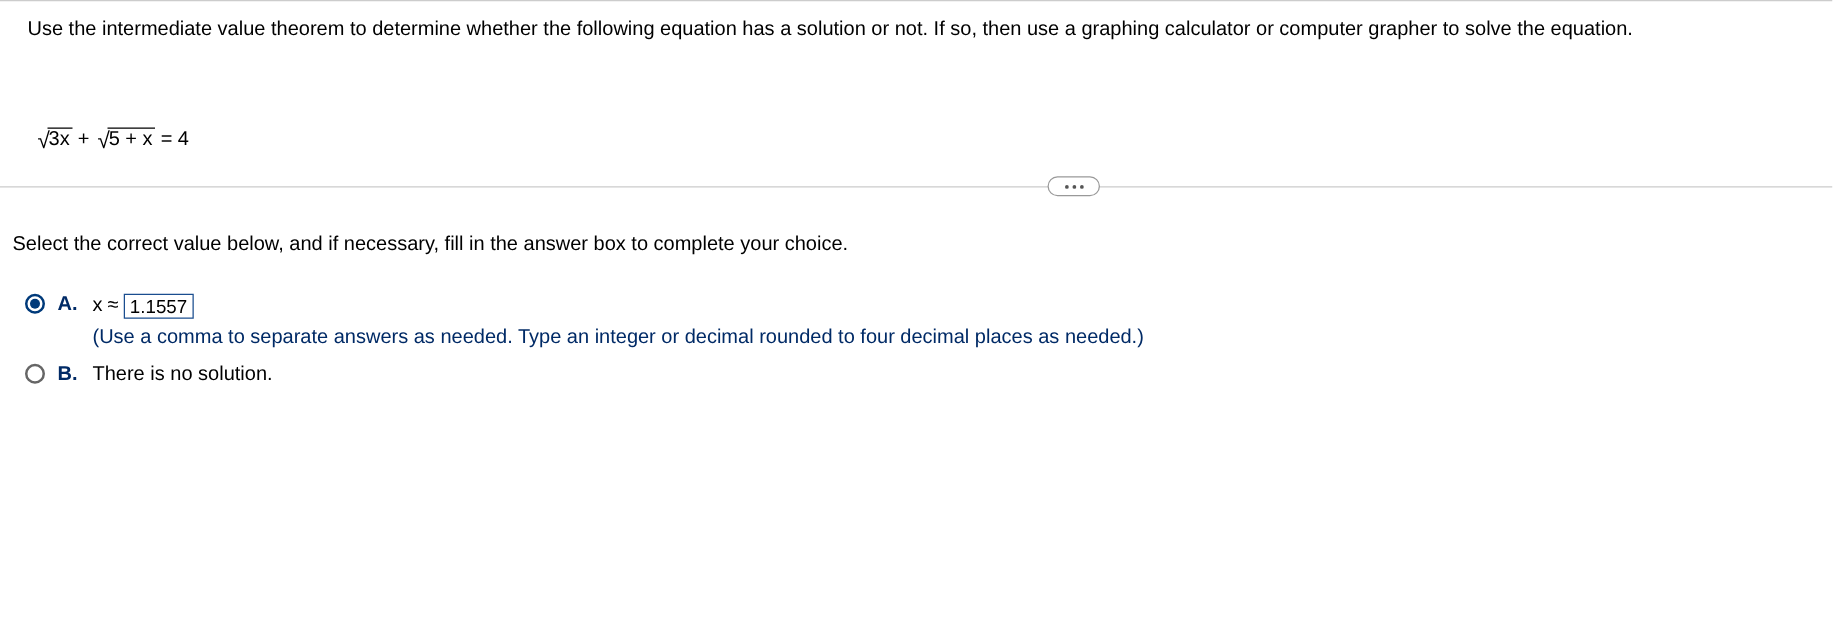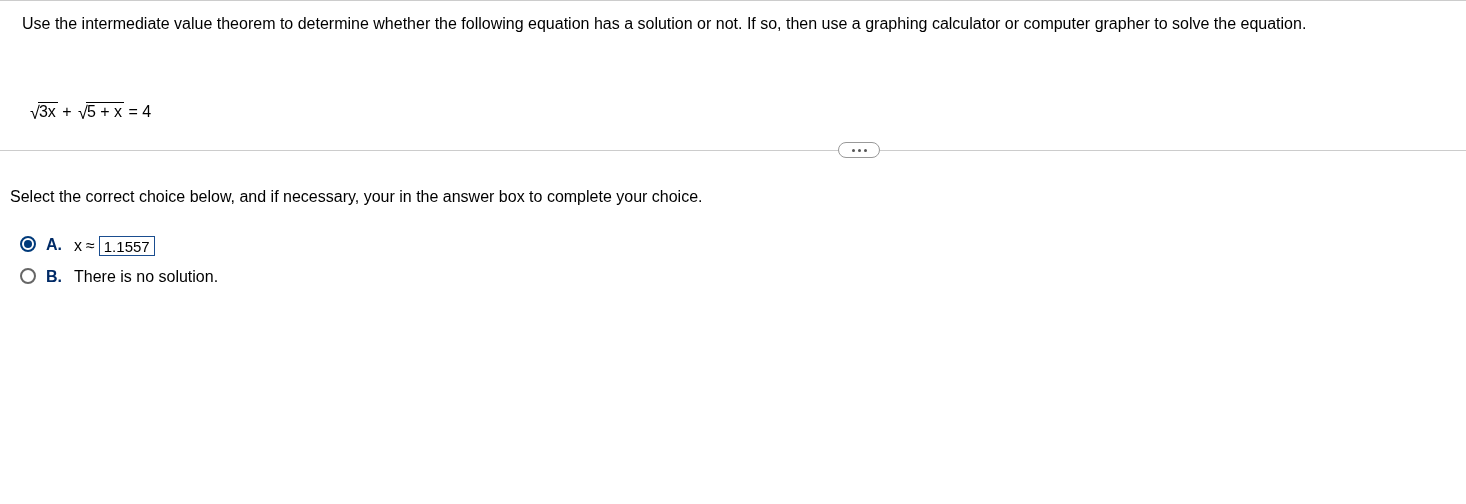--- a/index.html
+++ b/index.html
@@ -132,20 +132,21 @@
       font-size: 16px;
     }
     .answer-input {
       border: 1px solid #1a4d8f;
       padding: 1px 4px;
       font-size: 15px;
       font-family: Arial, sans-serif;
       width: 56px;
       height: 20px;
       color: #000;
+      text-align: right;
     }
     .hint {
       color: #002a66;
       font-size: 16px;
       margin-top: 6px;
     }
     .choice-b-text {
       font-size: 16px;
     }
   </style>
@@ -166,35 +167,36 @@
 
 <div class="divider-row">
   <div class="divider-line"></div>
   <div class="dots-pill">
     <span class="dot"></span>
     <span class="dot"></span>
     <span class="dot"></span>
   </div>
 </div>
 
-<div class="instruction">Select the correct choice below, and if necessary, your in the answer box to complete your choice.</div>
+<div class="instruction">Select the correct value below, and if necessary, fill in the answer box to complete your choice.</div>
 
 <div class="choices">
 
   <div class="choice-row">
     <span class="radio-outer">
       <span class="radio-inner"></span>
     </span>
     <span class="choice-label">A.</span>
     <div class="choice-content">
       <div class="answer-line">
         <span>x</span>
         <span class="approx">≈</span>
         <input type="text" class="answer-input" value="1.1557" style="">
       </div>
+      <div class="hint">(Use a comma to separate answers as needed. Type an integer or decimal rounded to four decimal places as needed.)</div>
     </div>
   </div>
 
   <div class="choice-row" style="margin-top:8px;">
     <span class="radio-outer empty"></span>
     <span class="choice-label">B.</span>
     <div class="choice-content choice-b-text">There is no solution.</div>
   </div>
 
 </div>

